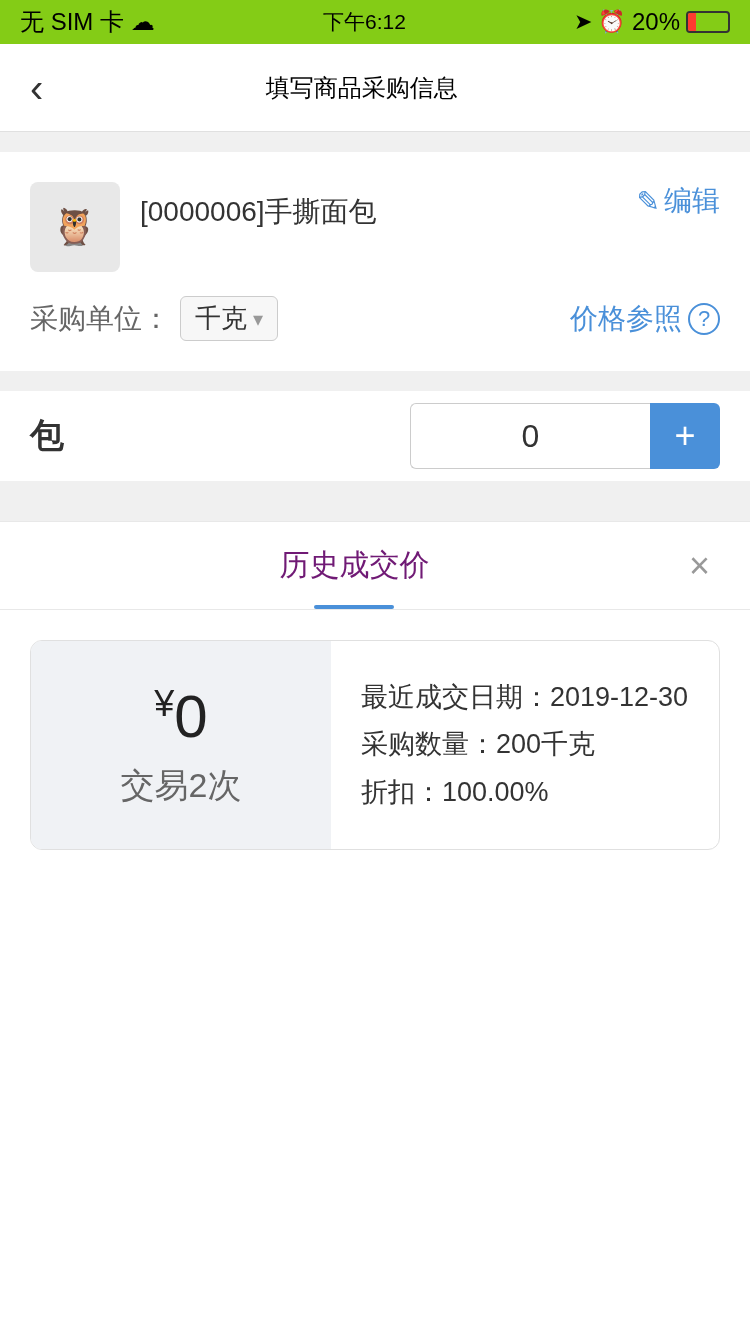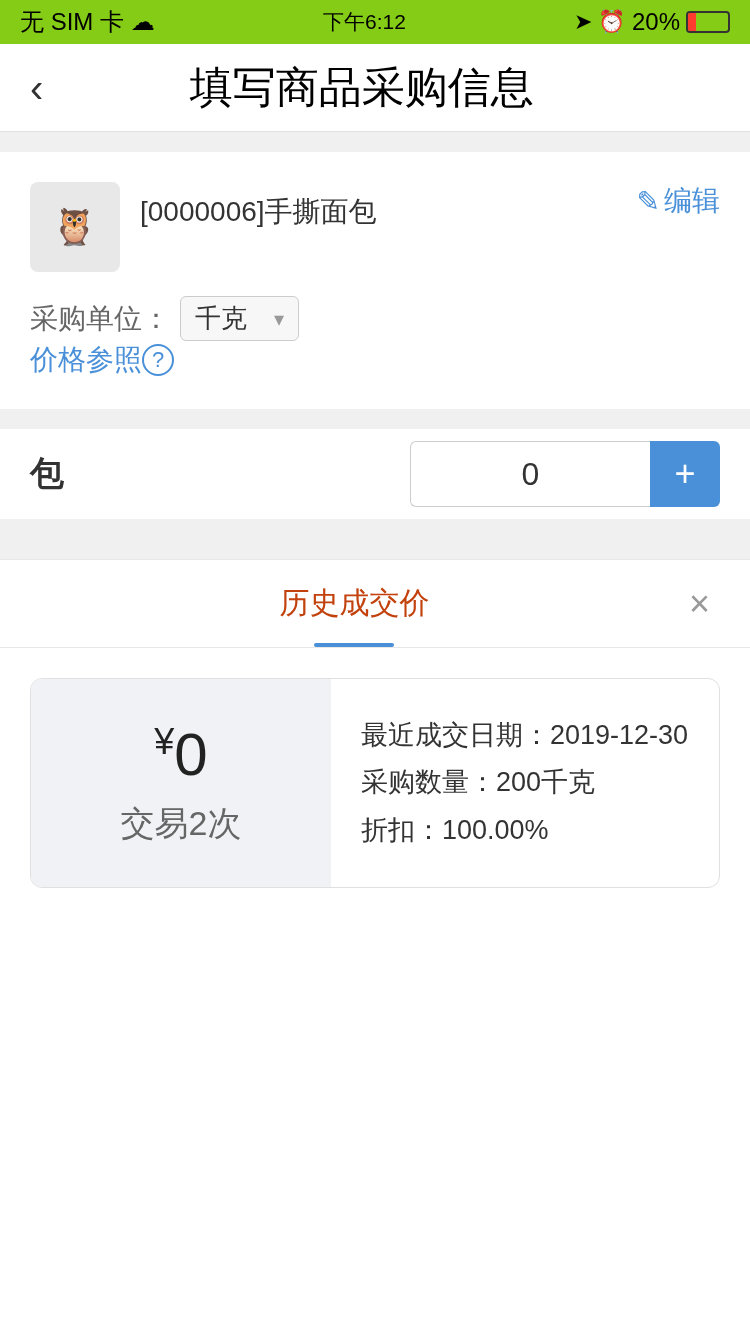--- a/index.html
+++ b/index.html
@@ -66,21 +66,21 @@
     .nav-back {
       font-size: 40px;
       color: #333;
       cursor: pointer;
       margin-right: 20px;
       line-height: 1;
     }
     .nav-title {
       flex: 1;
       text-align: center;
-      font-size: 43px;
+      font-size: 24px;
       font-weight: 500;
       color: #000;
       margin-right: 60px;
     }
 
     
     .product-card {
       background: #fff;
       margin-top: 20px;
       padding: 30px;
@@ -121,48 +121,47 @@
       color: #4a90d9;
       font-size: 28px;
       display: flex;
       align-items: center;
       gap: 4px;
       flex-shrink: 0;
       cursor: pointer;
     }
     .product-unit-row {
       display: flex;
-      align-items: flex-start;
+      align-items: center;
       justify-content: space-between;
       margin-top: 20px;
-      flex-direction: column;
     }
     .unit-label {
       font-size: 28px;
       color: #666;
     }
     .unit-select {
       display: inline-flex;
       align-items: center;
       border: 1px solid #ccc;
       border-radius: 6px;
       padding: 4px 14px;
       font-size: 26px;
       color: #333;
       background: #f7f7f7;
       margin-left: 10px;
       cursor: pointer;
-      gap: 21px;
     }
     .unit-select .arrow { margin-left: 6px; font-size: 20px; color: #999; }
     .price-ref {
       color: #4a90d9;
       font-size: 28px;
       display: flex;
       align-items: center;
+      gap: 6px;
       cursor: pointer;
     }
     .price-ref-q {
       width: 32px; height: 32px;
       border: 2px solid #4a90d9;
       border-radius: 50%;
       display: flex;
       align-items: center;
       justify-content: center;
       font-size: 22px;
@@ -250,21 +249,21 @@
       align-items: center;
       justify-content: center;
       height: 100%;
       cursor: pointer;
       position: relative;
     }
     .tab-label {
       font-size: 30px;
     }
     .tab-item.active .tab-label {
-      color: #c2410c;
+      color: #701a75;
       font-weight: 500;
     }
     .tab-item .tab-label {
       color: #666;
     }
     .tab-underline {
       position: absolute;
       bottom: 0;
       left: 50%;
       transform: translateX(-50%);

